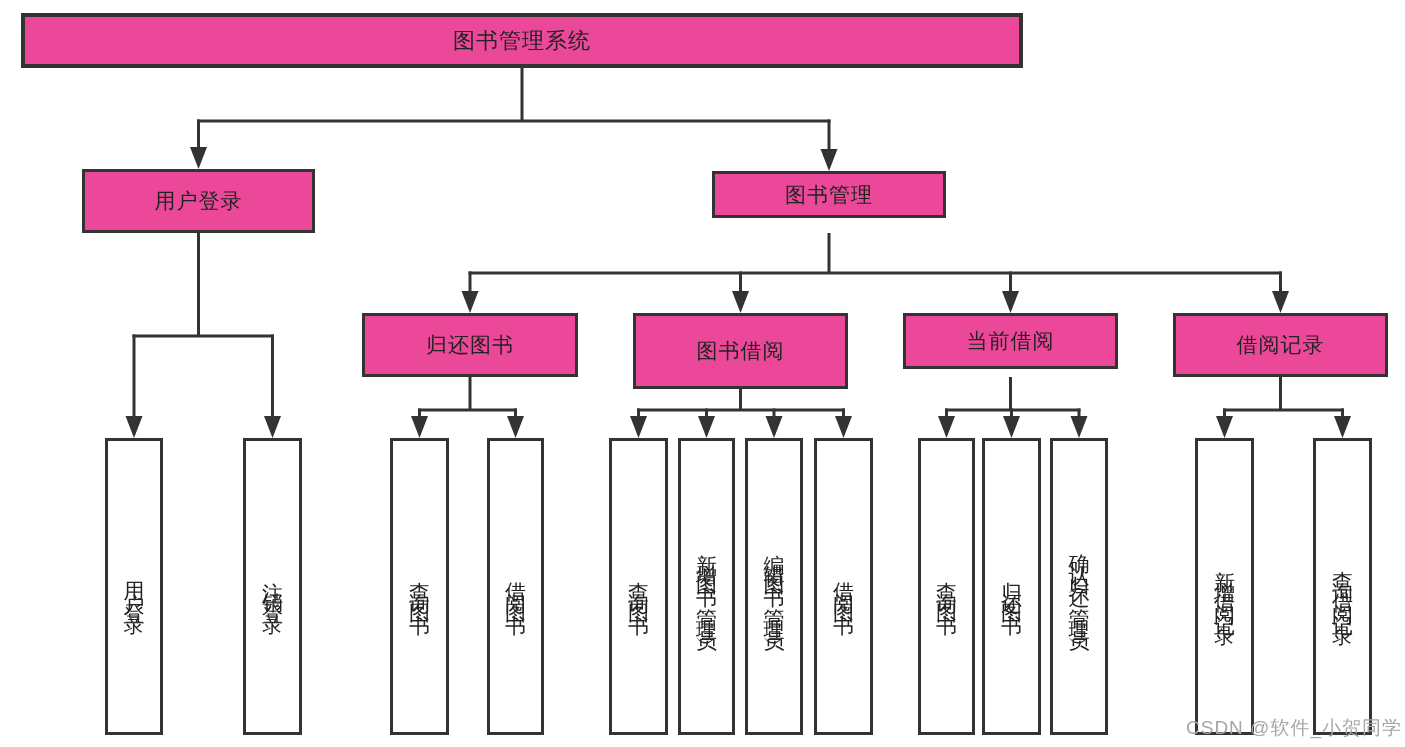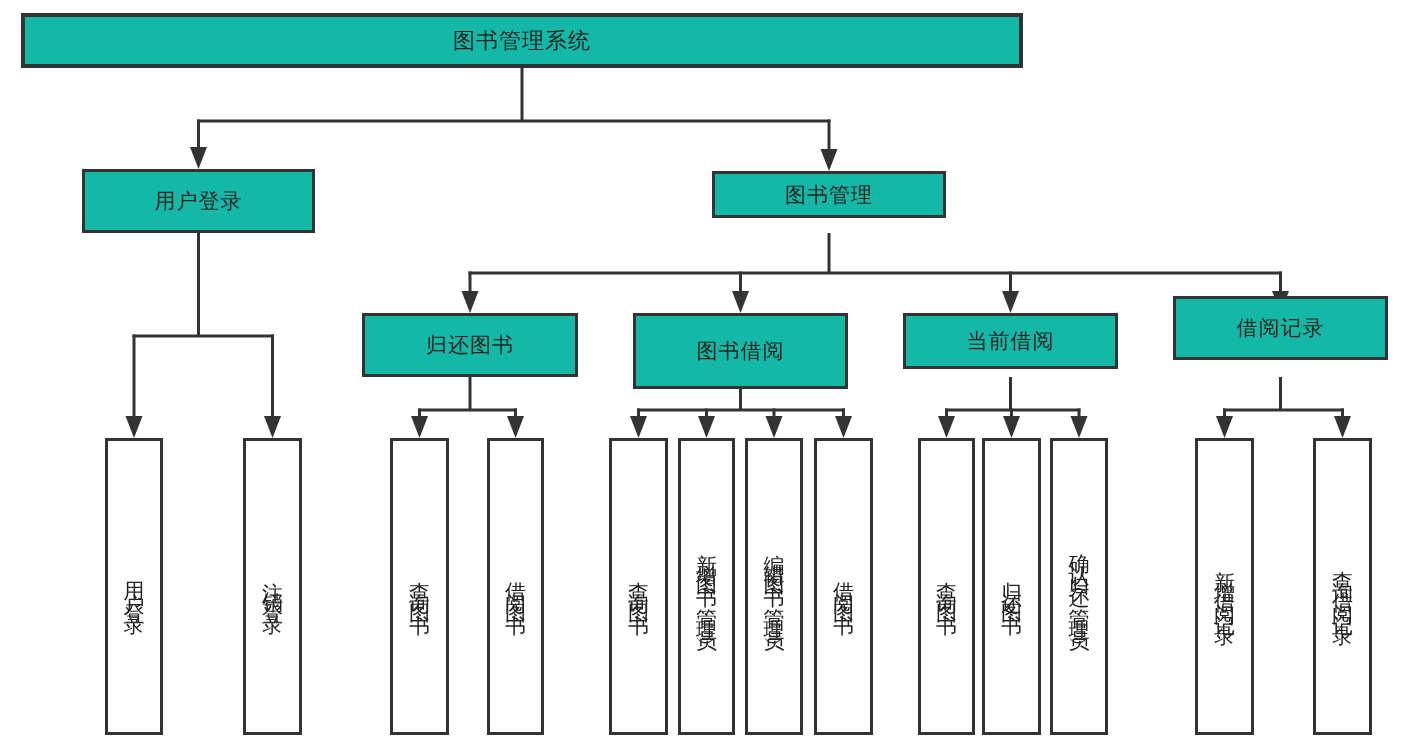--- a/index.html
+++ b/index.html
@@ -17,21 +17,21 @@
   .connectors {
     position: absolute;
     left: 0; top: 0;
     width: 1405px; height: 747px;
   }
   .connectors line { stroke: #333333; stroke-width: 3; }
   .connectors polygon { fill: #333333; }
   .box {
     position: absolute;
     box-sizing: border-box;
-    background: #14b8a6;
+    background: #ec4899;
     border: 3px solid #333333;
     display: flex;
     align-items: center;
     justify-content: center;
     font-size: 21px;
     color: #222222;
     letter-spacing: 1px;
   }
   .box.root { border-width: 4px; font-size: 22px; }
   .leaf-box {
@@ -156,21 +156,21 @@
 
   <div class="box" style="left:362px; top:313px; width:216px; height:64px;">
     <span>归还图书</span>
   </div>
   <div class="box" style="left:633px; top:313px; width:215px; height:76px;">
     <span>图书借阅</span>
   </div>
   <div class="box" style="left:903px; top:313px; width:215px; height:56px;">
     <span>当前借阅</span>
   </div>
-  <div class="box" style="left:1173px; top:296px; width:215px; height:64px;">
+  <div class="box" style="left:1173px; top:313px; width:215px; height:64px;">
     <span>借阅记录</span>
   </div>
 
   <div class="leaf-box" style="left:105px; top:438px; width:58px; height:297px;">
     <span class="leaf-label">用户登录</span>
   </div>
   <div class="leaf-box" style="left:243px; top:438px; width:59px; height:297px;">
     <span class="leaf-label">注销登录</span>
   </div>
 
@@ -204,14 +204,15 @@
     <span class="leaf-label">确认归还（管理员）</span>
   </div>
 
   <div class="leaf-box" style="left:1195px; top:438px; width:59px; height:297px;">
     <span class="leaf-label">新增借阅记录</span>
   </div>
   <div class="leaf-box" style="left:1313px; top:438px; width:59px; height:297px;">
     <span class="leaf-label">查询借阅记录</span>
   </div>
 
+  <div class="watermark">CSDN @软件_小贺同学</div>
 
 </div>
 
 </body></html>

